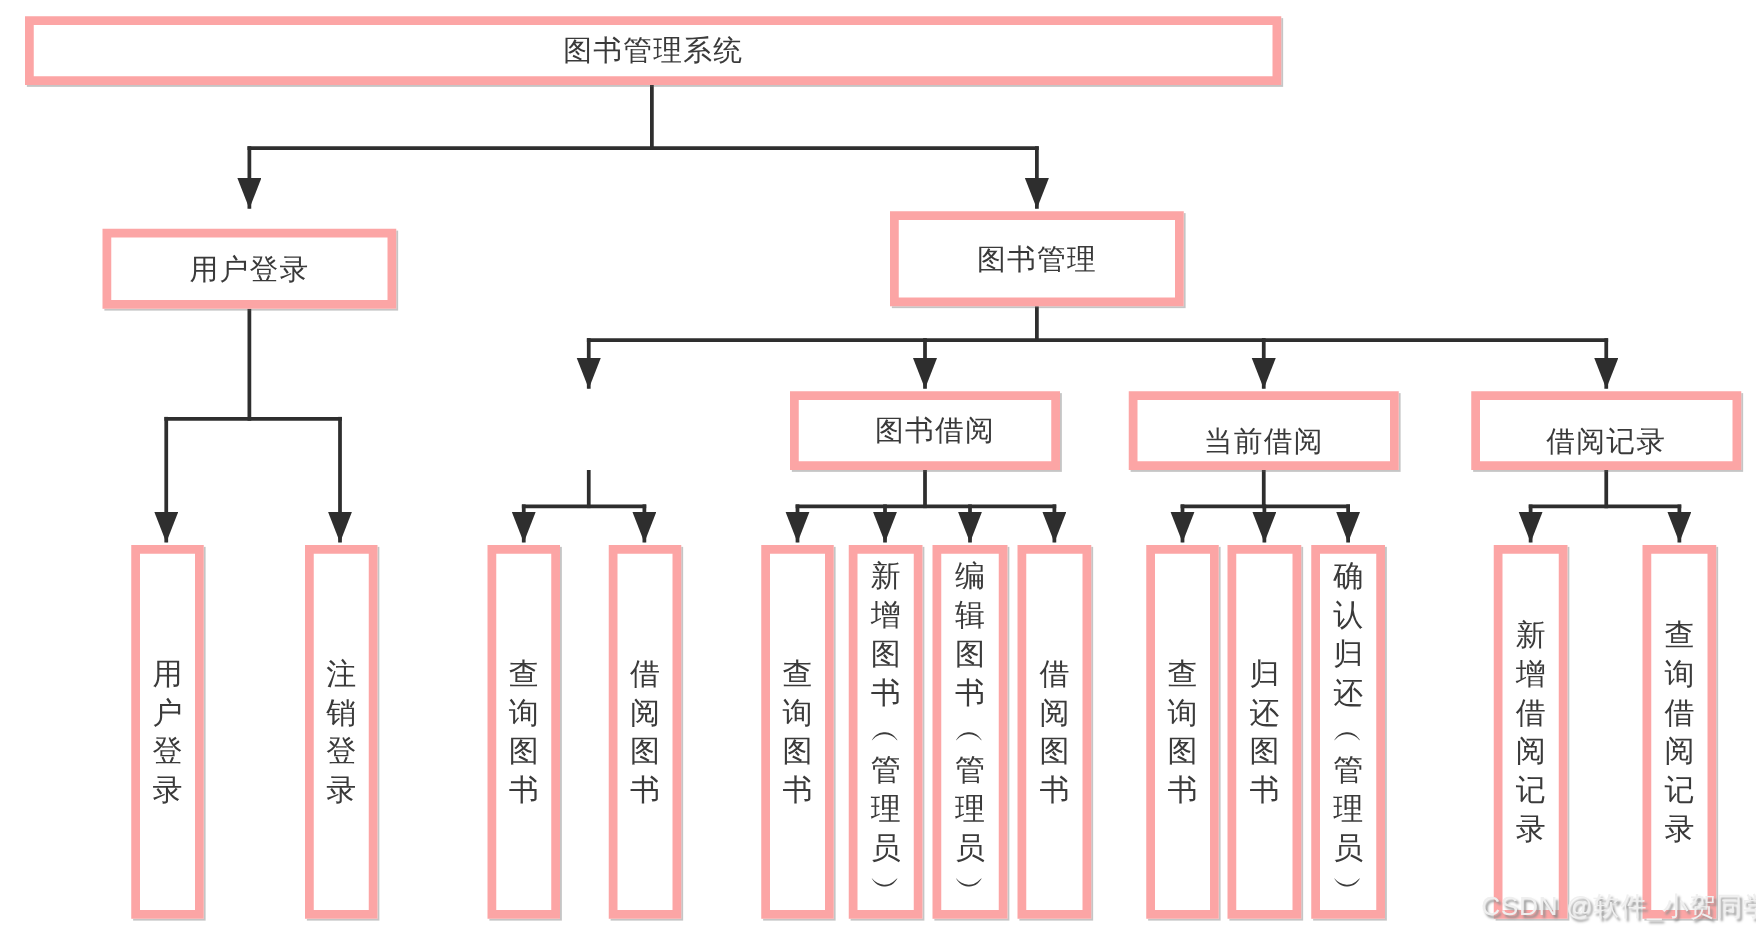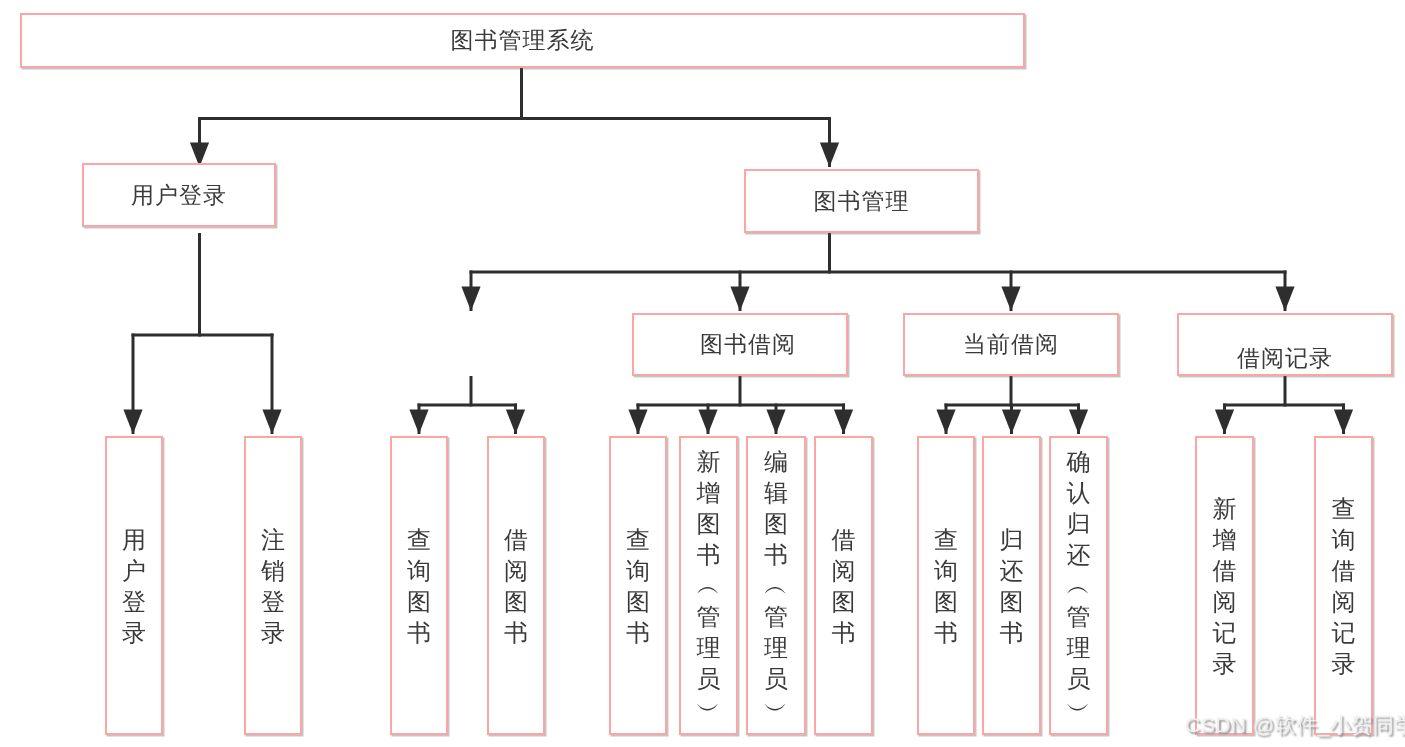--- a/index.html
+++ b/index.html
@@ -16,39 +16,39 @@
   }
   #connectors {
     position: absolute; left: 0; top: 0;
     width: 1405px; height: 747px;
     z-index: 0;
   }
   .node {
     position: absolute;
     box-sizing: border-box;
     background: #ffffff;
-    border: 2px solid #fca5a5;
+    border: 7px solid #fca5a5;
     box-shadow: 1.5px 1.5px 0 rgba(90,90,90,0.35);
     color: #3a3a3a;
     display: flex;
     align-items: center;
     justify-content: center;
     z-index: 1;
   }
   .h-node { font-size: 23px; letter-spacing: 1px; white-space: nowrap; }
 
   
   .n-root { left: 20px;  top: 13px;  width: 1005px; height: 55px; }
   
-  .n-l2a  { left: 82px;  top: 163px; width: 194px;  height: 64px; }
-  .n-l2b  { left: 712px; top: 169px; width: 235px;  height: 64px; margin-left: 32px; }
+  .n-l2a  { left: 82px;  top: 183px; width: 235px;  height: 64px; }
+  .n-l2b  { left: 712px; top: 169px; width: 235px;  height: 76px; }
   
   .n-l3a  { left: 363px;  top: 313px; width: 216px; height: 63px; }
   .n-l3b  { left: 632px;  top: 313px; width: 216px; height: 63px; padding-left: 16px; }
-  .n-l3c  { left: 903px;  top: 313px; width: 216px; height: 63px; }
+  .n-l3c  { left: 903px;  top: 313px; width: 216px; height: 63px; align-items: flex-end; }
   .n-l3d  { left: 1177px; top: 313px; width: 216px; height: 63px; align-items: flex-end; }
 
   
   .v-node { top: 436px; width: 58px; height: 299px; font-size: 24px; }
   .v-node .vtext {
     display: flex; flex-direction: column;
     align-items: center; justify-content: center;
     width: 100%; height: 100%;
   }
   .v-node .vtext span { display: block; line-height: 31px; text-align: center; }

